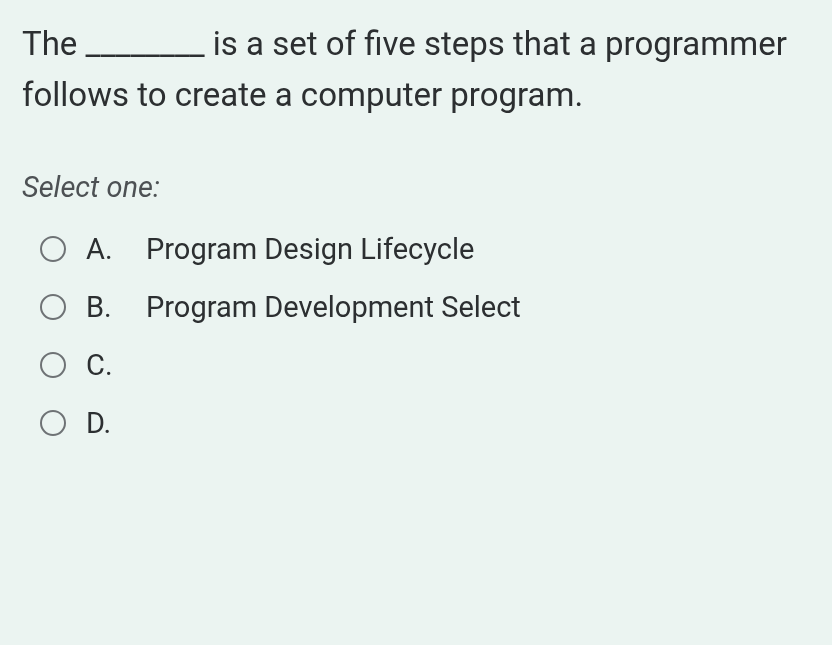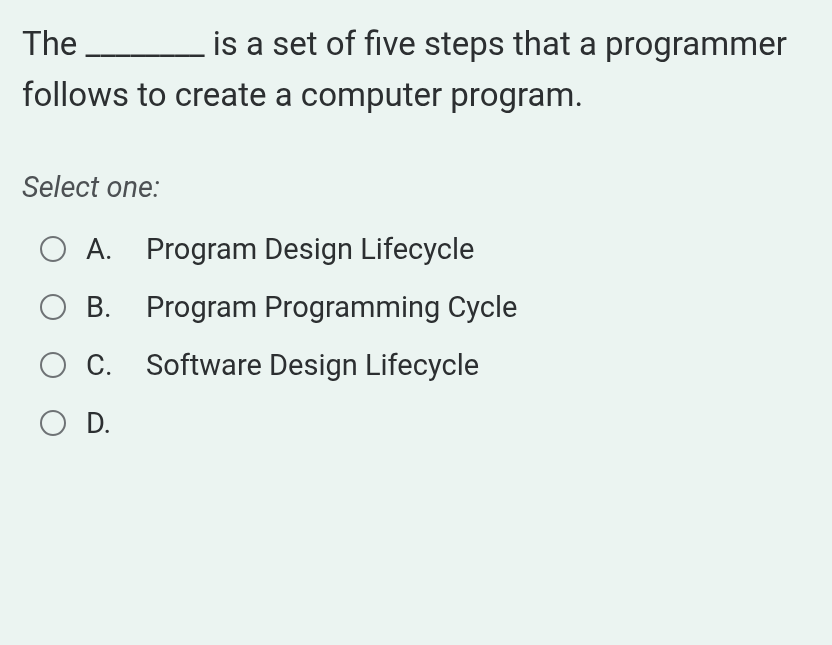--- a/index.html
+++ b/index.html
@@ -70,24 +70,23 @@
 
 <div class="options">
   <div class="option-row">
     <span class="radio"></span>
     <span class="option-letter">A.</span>
     <span class="option-text">Program Design Lifecycle</span>
   </div>
   <div class="option-row">
     <span class="radio"></span>
     <span class="option-letter">B.</span>
-    <span class="option-text">Program Programming Cycle</span>
+    <span class="option-text">Program Development Select</span>
   </div>
   <div class="option-row">
     <span class="radio"></span>
     <span class="option-letter">C.</span>
-    <span class="option-text">Software Design Lifecycle</span>
   </div>
   <div class="option-row">
     <span class="radio"></span>
     <span class="option-letter">D.</span>
   </div>
 </div>
 
 </body></html>

